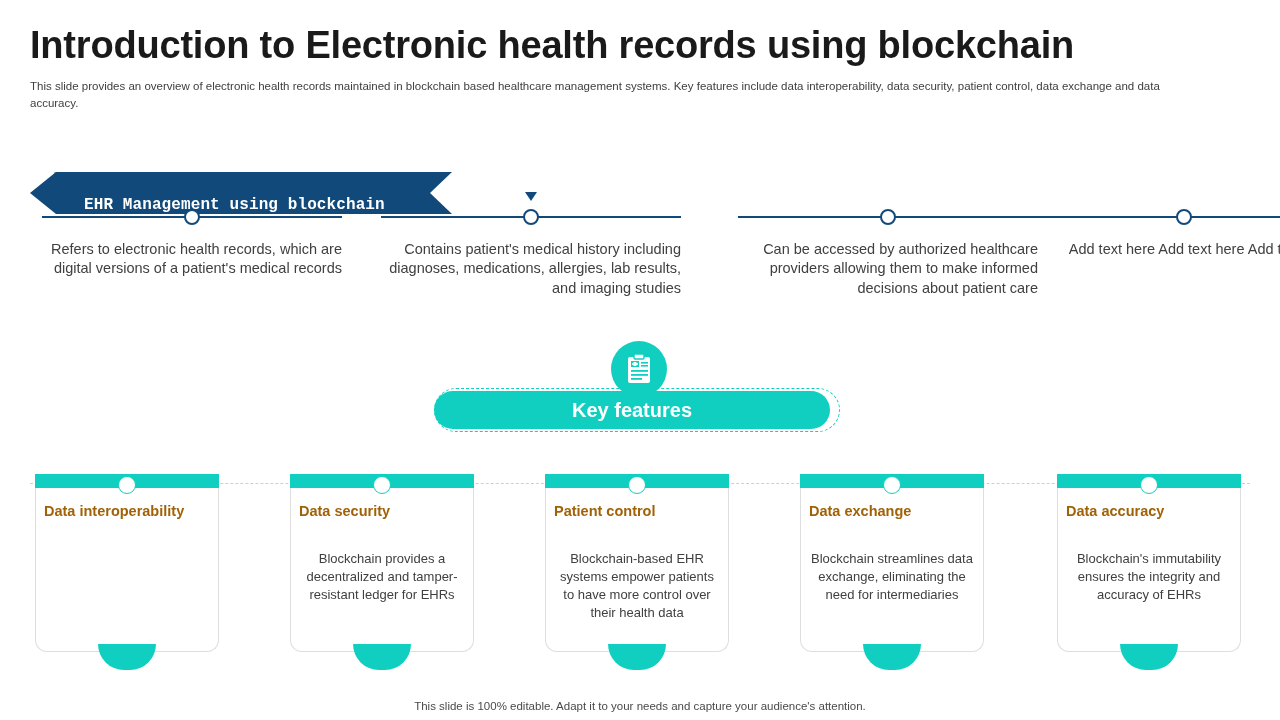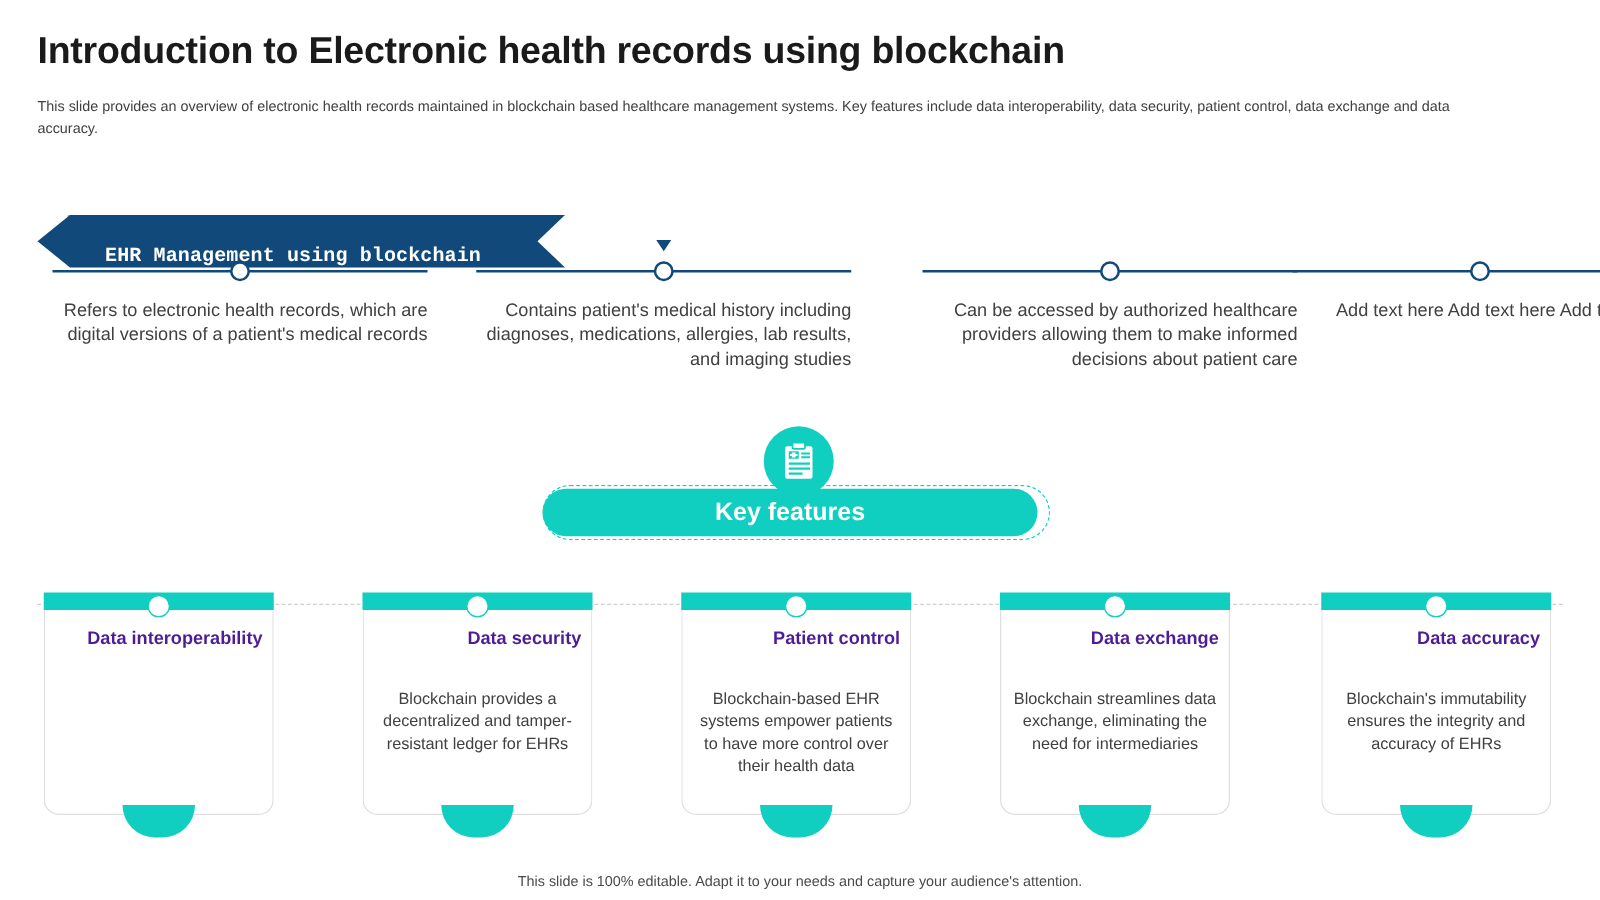--- a/index.html
+++ b/index.html
@@ -10,21 +10,21 @@
     font-family: "Liberation Sans", sans-serif;
     color: #3c3c3c;
     overflow: hidden;
     position: relative;
   }
 
   
   .slide-title {
     position: absolute;
     left: 30px; top: 24px;
-    font-size: 30px;
+    font-size: 38px;
     font-weight: bold;
     color: #1a1a1a;
     letter-spacing: -0.2px;
   }
   .slide-subtitle {
     position: absolute;
     left: 30px; top: 78px;
     width: 1160px;
     font-size: 11.5px;
     line-height: 1.45;
@@ -179,24 +179,24 @@
     margin-left: -9px;
     width: 18px; height: 18px;
     border-radius: 50%;
     background: #ffffff;
     border: 1.5px solid #10cfc0;
   }
   .card-title {
     position: absolute;
     top: 28px; left: 8px;
     width: 166px;
-    text-align: right;
+    text-align: left;
     font-size: 14.5px;
     font-weight: bold;
-    color: #4c1d95;
+    color: #a16207;
     line-height: 1.28;
   }
   .card-body {
     position: absolute;
     top: 76px; left: 10px;
     width: 162px;
     text-align: center;
     font-size: 13px;
     line-height: 1.38;
     color: #404040;

